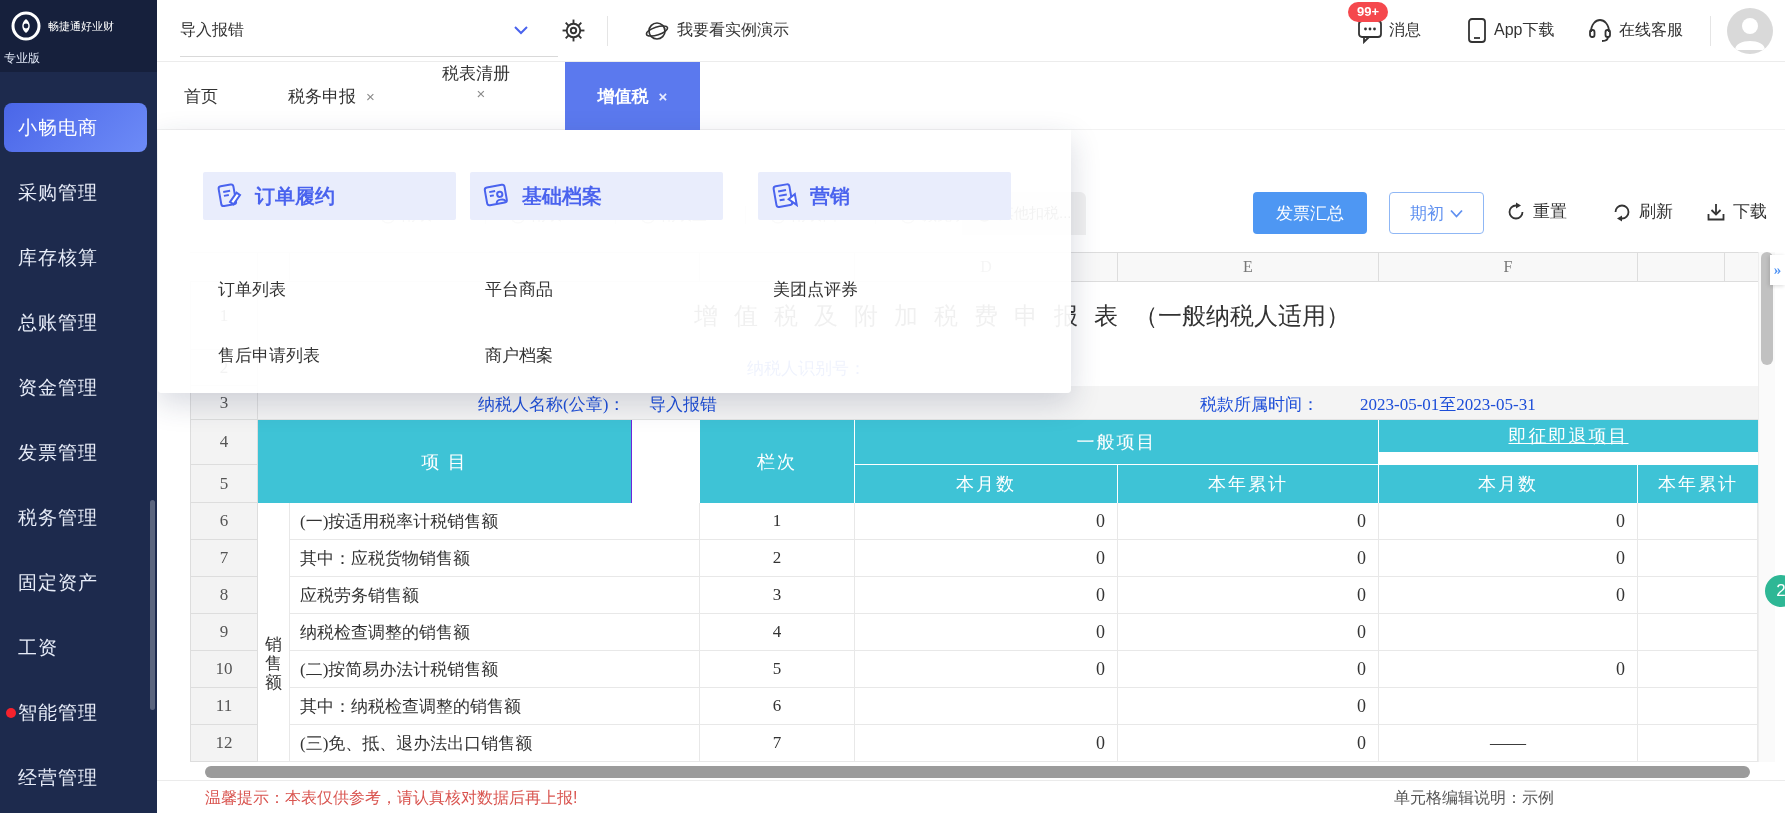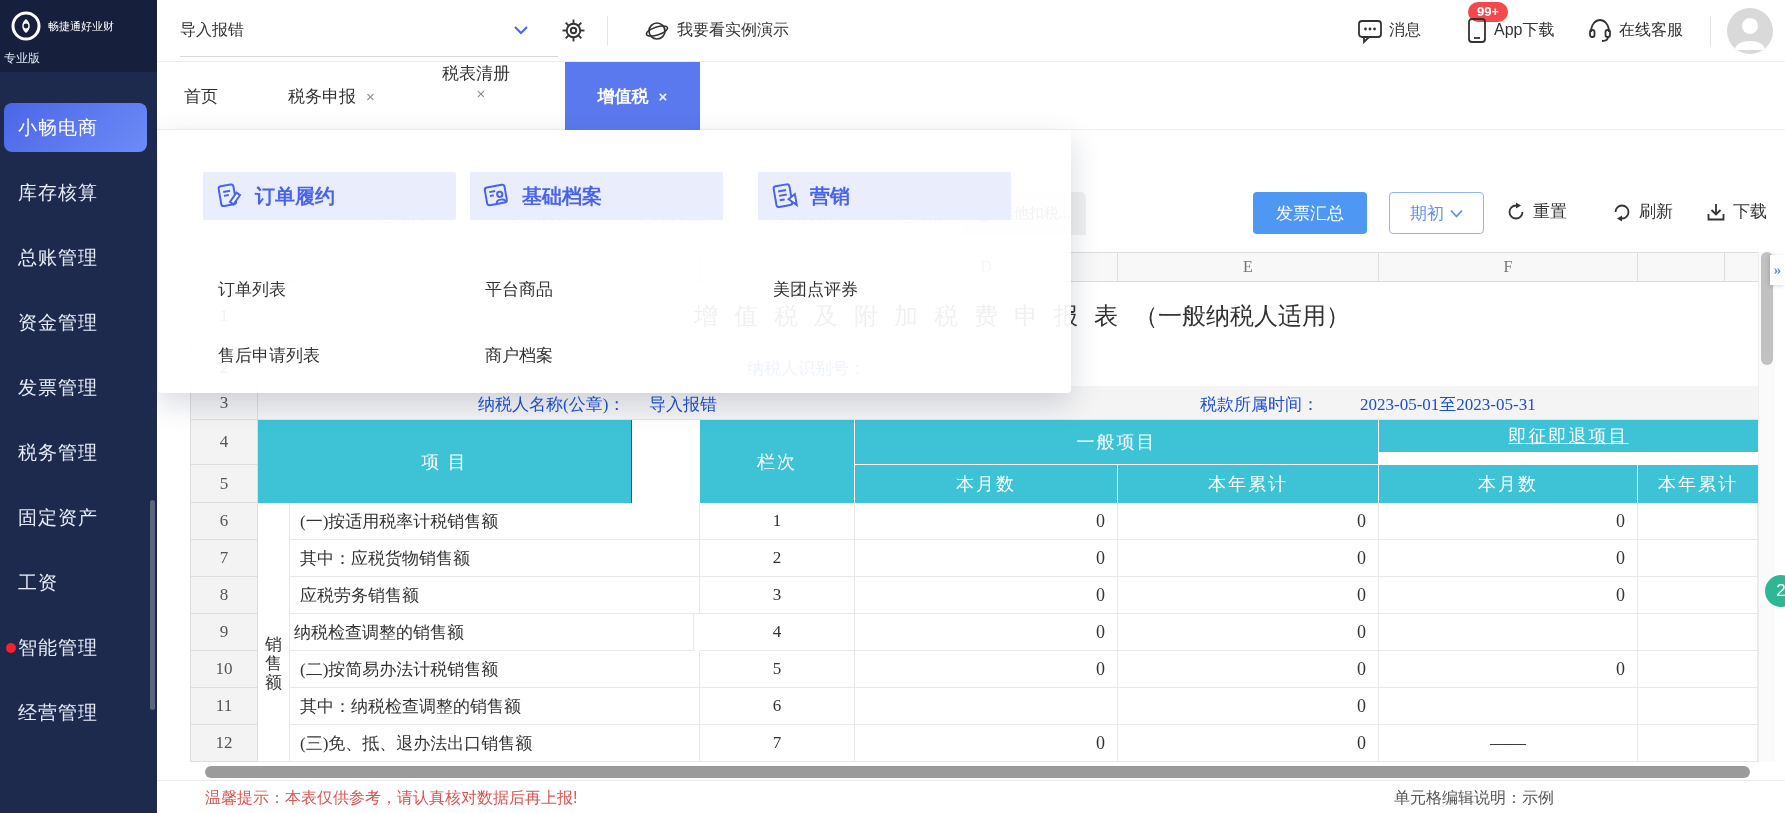--- a/index.html
+++ b/index.html
@@ -101,20 +101,23 @@
 
 <div class="sidebar">
   <div class="side-items" id="side-items">
       <div class="side-item">
         <div style="position: relative;">批发管理</div>
         <div class="caret">▾</div>
       </div>
       <div class="side-item active">
         <div class="active-bg"></div>
         <div style="position: relative;">小畅电商</div>
+      </div>
+      <div class="side-item">
+        <div style="position: relative;">采购管理</div>
       </div>
       <div class="side-item">
         <div style="position: relative;">库存核算</div>
       </div>
       <div class="side-item">
         <div style="position: relative;">总账管理</div>
       </div>
       <div class="side-item">
         <div style="position: relative;">资金管理</div>
       </div>
@@ -190,21 +193,21 @@
   <span class="tb-abs" style="left:1200px; top:18px;">
     <svg width="26" height="26" viewBox="0 0 26 26">
       <rect x="2" y="3" width="22" height="16" rx="3" fill="none" stroke="#333" stroke-width="1.8"></rect>
       <path d="M7 19 L7 24 L12 19" fill="none" stroke="#333" stroke-width="1.8"></path>
       <circle cx="8.5" cy="11" r="1.4" fill="#333"></circle>
         <circle cx="13" cy="11" r="1.4" fill="#333"></circle>
         <circle cx="17.5" cy="11" r="1.4" fill="#333"></circle>
     </svg>
   </span>
   <span class="tb-abs hdr-text" style="left:1232px; top:20px;">消息</span>
-  <span class="badge" style="left:1311px; top:2px;">99+</span>
+  <span class="badge" style="left:1191px; top:2px;">99+</span>
 
   <span class="tb-abs" style="left:1308px; top:17px;">
     <svg width="24" height="27" viewBox="0 0 24 27">
       <rect x="4" y="2" width="16" height="23" rx="3" fill="none" stroke="#333" stroke-width="1.8"></rect>
       <line x1="9" y1="21" x2="15" y2="21" stroke="#333" stroke-width="1.8"></line>
     </svg>
   </span>
   <span class="tb-abs hdr-text" style="left:1337px; top:20px;">App下载</span>
 
   <span class="tb-abs" style="left:1430px; top:17px;">
@@ -411,21 +414,21 @@
         <div class="cell num" style="left: 33px; width: 68px;">8</div>
         <div class="cell left" style="left: 133px; width: 410px;">应税劳务销售额</div>
         <div class="cell center" style="left: 543px; width: 155px;">3</div>
         <div class="cell val" style="left: 698px; width: 263px;">0</div>
         <div class="cell val" style="left: 961px; width: 261px;">0</div>
         <div class="cell val" style="left: 1222px; width: 259px;">0</div>
         <div class="cell val" style="left: 1481px; width: 120px;"></div>
       </div>
       <div class="trow" style="top: 484px; left: 0px;">
         <div class="cell num" style="left: 33px; width: 68px;">9</div>
-        <div class="cell left" style="left: 127px; width: 410px;">纳税检查调整的销售额</div>
+        <div class="cell left" style="left: 133px; width: 410px;">纳税检查调整的销售额</div>
         <div class="cell center" style="left: 543px; width: 155px;">4</div>
         <div class="cell val" style="left: 698px; width: 263px;">0</div>
         <div class="cell val" style="left: 961px; width: 261px;">0</div>
         <div class="cell val" style="left: 1222px; width: 259px;"></div>
         <div class="cell val" style="left: 1481px; width: 120px;"></div>
       </div>
       <div class="trow" style="top: 521px; left: 0px;">
         <div class="cell num" style="left: 33px; width: 68px;">10</div>
         <div class="cell left" style="left: 133px; width: 410px;">(二)按简易办法计税销售额</div>
         <div class="cell center" style="left: 543px; width: 155px;">5</div>

